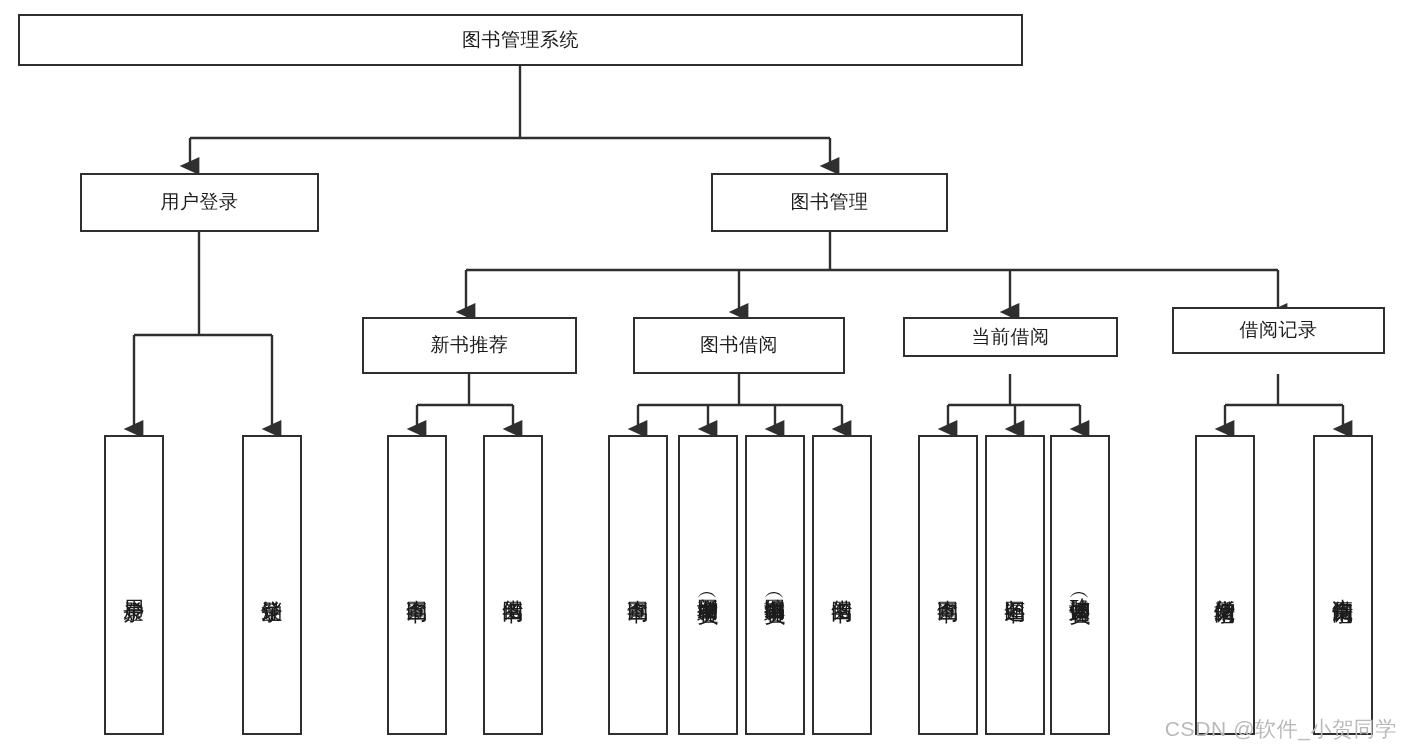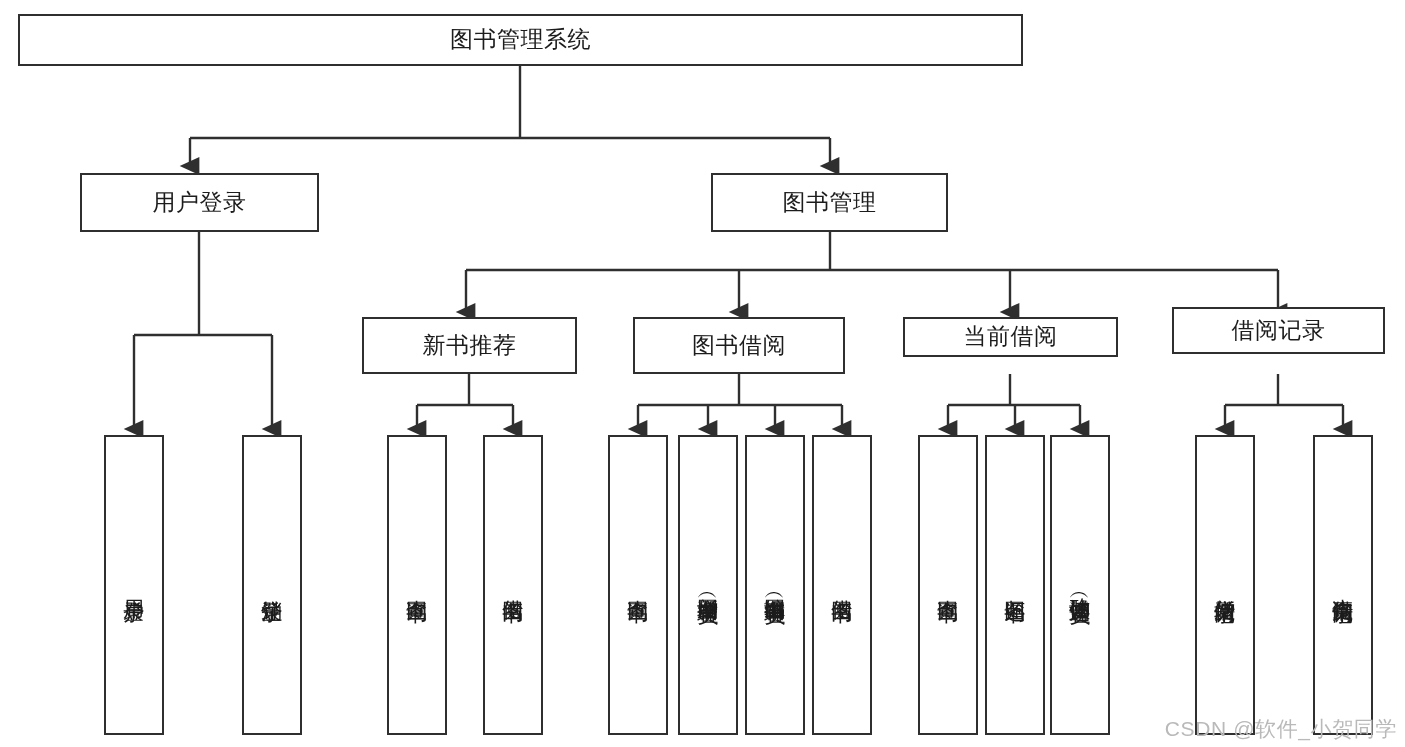--- a/index.html
+++ b/index.html
@@ -24,21 +24,21 @@
     position:absolute;
     box-sizing:border-box;
     background:#ffffff;
     border:2px solid #2f2f2f;
     display:flex;
     align-items:center;
     justify-content:center;
     text-align:center;
   }
   .node .label{
-    font-size:23px;
+    font-size:19px;
     line-height:1.18;
     letter-spacing:0.5px;
     color:#1c1c1c;
     white-space:nowrap;
   }
   .node.leaf{
     border-width:2px;
     align-items:center;
     justify-content:center;
   }

